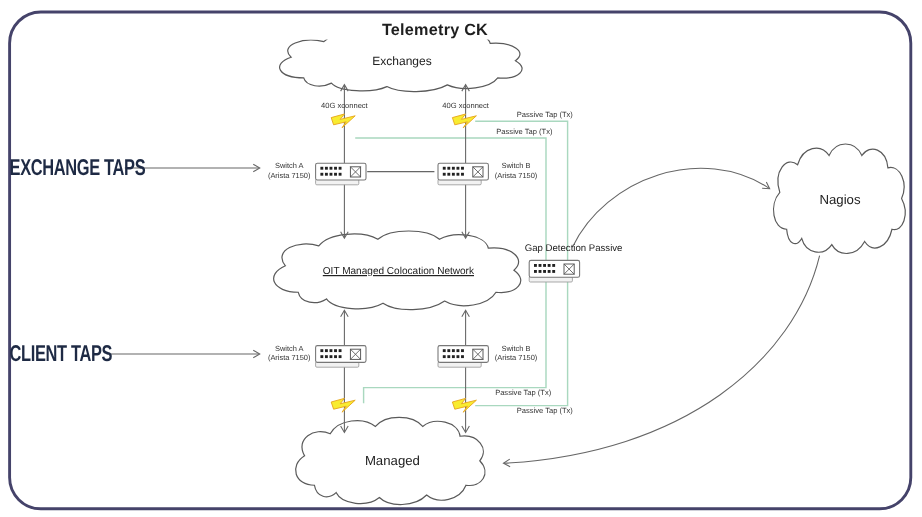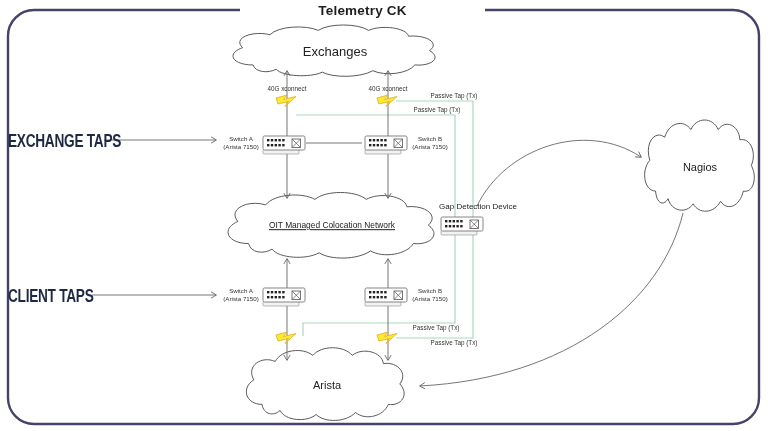--- a/index.html
+++ b/index.html
@@ -1,29 +1,29 @@
 <!DOCTYPE html>
 <html style="--c-border: #45436a; --c-line: #666666; --c-tap_line: #a9d8bf; --c-bolt_fill: #f8ec30; --c-bolt_stroke: #e8a820; --c-label_navy: #1e2a44; --c-cloud_stroke: #5a5a5a;"><head>
 <meta charset="utf-8">
 <style>
   html,body{margin:0;padding:0;background:#fff;width:768px;height:431px;overflow:hidden;
     font-family:"Liberation Sans",sans-serif;}
   #stage{position:relative;width:768px;height:431px;}
   #diagram-svg{position:absolute;left:0;top:0;z-index:1;}
   .lbl{position:absolute;z-index:3;color:#222;white-space:nowrap;line-height:1.15;}
   .center{transform:translate(-50%,-50%);text-align:center;}
-  .title-band{position:absolute;z-index:2;left:240px;top:1px;width:245px;height:18px;
+  .title-band{position:absolute;z-index:2;left:240px;top:15px;width:245px;height:18px;
     background:#fff;display:flex;align-items:center;justify-content:center;}
   .title-text{font-size:13.5px;font-weight:600;color:#1f1f1f;letter-spacing:.2px;}
   .taps{position:absolute;z-index:3;left:8px;font-weight:bold;font-size:19px;
     color:var(--c-label_navy,#1e2a44);transform:scaleX(.72);transform-origin:left center;
     letter-spacing:-.4px;}
   .tiny{font-size:6.3px;color:#333;}
   .switch-lbl{font-size:6.2px;color:#333;text-align:center;line-height:1.25;}
-  .cloud-lbl-s{font-size:13px;}
+  .cloud-lbl-s{font-size:10px;}
   .cloud-lbl-m{font-size:8.4px;text-decoration:underline;}
   .cloud-lbl-l{font-size:11px;}
   .gap-lbl{font-size:8px;color:#1c1c1c;}
 </style>
 </head>
 <body>
 
 <div id="stage">
 
   <svg id="diagram-svg" width="768" height="431" viewBox="0 0 768 431">
@@ -103,34 +103,34 @@
     <use href="#boltIcon" transform="translate(287,338)"></use>
     <use href="#boltIcon" transform="translate(388,338)"></use>
   </svg>
 
   <div class="title-band">
     <span class="title-text">Telemetry CK</span>
   </div>
 
   <div class="lbl center cloud-lbl-s" style="left:335px;top:52px;">Exchanges</div>
   <div class="lbl center cloud-lbl-m" style="left:332px;top:226px;">OIT Managed Colocation Network</div>
-  <div class="lbl center cloud-lbl-l" style="left:327px;top:385px;">Arista</div>
+  <div class="lbl center cloud-lbl-l" style="left:327px;top:385px;">Managed</div>
   <div class="lbl center cloud-lbl-l" style="left:700px;top:167px;">Nagios</div>
 
   <div class="taps" style="top:130px;">EXCHANGE TAPS</div>
   <div class="taps" style="top:285px;">CLIENT TAPS</div>
 
   <div class="lbl center tiny" style="left:287px;top:89px;">40G xconnect</div>
   <div class="lbl center tiny" style="left:388px;top:89px;">40G xconnect</div>
   <div class="lbl center tiny" style="left:454px;top:96px;">Passive Tap (Tx)</div>
   <div class="lbl center tiny" style="left:437px;top:110px;">Passive Tap (Tx)</div>
   <div class="lbl center tiny" style="left:436px;top:328px;">Passive Tap (Tx)</div>
   <div class="lbl center tiny" style="left:454px;top:343px;">Passive Tap (Tx)</div>
 
-  <div class="lbl center gap-lbl" style="left:478px;top:207px;">Gap Detection Device</div>
+  <div class="lbl center gap-lbl" style="left:478px;top:207px;">Gap Detection Passive</div>
 
   <div class="lbl center switch-lbl" style="left:241px;top:143px;">
     <div>Switch A</div>
     <div>(Arista 7150)</div>
   </div>
   <div class="lbl center switch-lbl" style="left:430px;top:143px;">
     <div>Switch B</div>
     <div>(Arista 7150)</div>
   </div>
   <div class="lbl center switch-lbl" style="left:241px;top:295px;">

